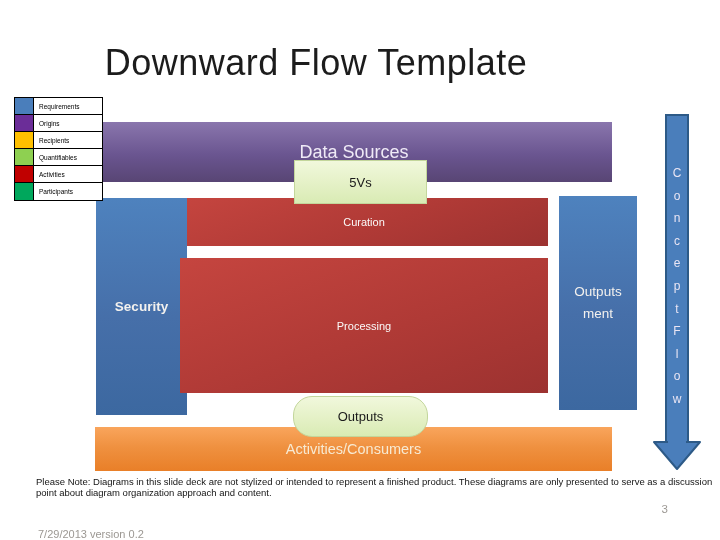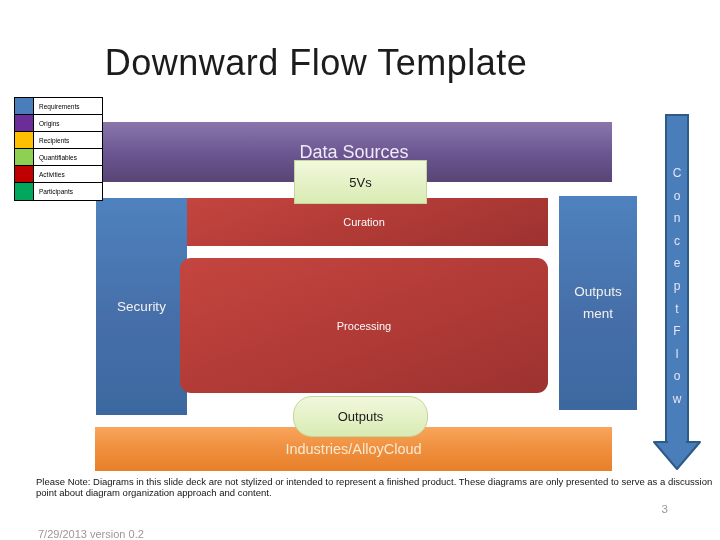--- a/index.html
+++ b/index.html
@@ -25,24 +25,24 @@
   .bar-purple{left:96px;top:122px;width:516px;height:60px;z-index:2;
     background:linear-gradient(#8a76ad,#6a5590 55%,#584574);
     color:#efeaf6;font-size:18px;}
   .bar-orange{left:95px;top:427px;width:517px;height:44px;z-index:2;
     background:linear-gradient(#f9a55c,#f0script 45%,#ec8630);
     background:linear-gradient(#f9a55c,#ef9140 45%,#e97f28);
     color:#f7ead3;font-size:14.5px;}
   .box-red{background:linear-gradient(160deg,#c5453f,#b03a36 55%,#9c3230);
     color:#fbfaf9;font-size:11px;z-index:1;}
   .curation{left:180px;top:198px;width:368px;height:48px;}
-  .processing{left:180px;top:258px;width:368px;height:135px;border-radius:11px;}
+  .processing{left:180px;top:258px;width:368px;height:135px;}
   .box-blue{background:linear-gradient(#4e82be,#466fa9 55%,#3c68a0);
     color:#f3f1ee;font-size:13.5px;z-index:1;text-align:center;white-space:pre-line;}
-  .security{left:96px;top:198px;width:91px;height:217px;}
+  .security{left:96px;top:198px;width:91px;height:217px;font-weight:bold;}
   .management{left:559px;top:196px;width:78px;height:214px;line-height:1.6;}
   .box-green{background:linear-gradient(#f1f8dc,#e3f0c4 60%,#d9ebb4);
     border:1.2px solid #c3d69b;color:#1a1a1a;font-size:13px;z-index:3;}
   .five-vs{left:294px;top:160px;width:133px;height:44px;}
   .outputs{left:293px;top:396px;width:135px;height:41px;border-radius:19px;}
 
   
   .arrow-wrap{left:651px;top:112px;width:52px;height:360px;z-index:5;}
   .arrow-letters{left:651px;top:166px;width:52px;height:240px;z-index:6;
     display:flex;flex-direction:column;align-items:center;
@@ -90,21 +90,21 @@
 </div>
 
 <div class="abs box bar-purple">Data Sources</div>
 <div class="abs box box-green five-vs">5Vs</div>
 <div class="abs box box-red curation">Curation</div>
 <div class="abs box box-blue security">Security</div>
 <div class="abs box box-red processing">Processing</div>
 <div class="abs box box-blue management">Outputs
 ment</div>
 <div class="abs box box-green outputs">Outputs</div>
-<div class="abs box bar-orange">Industries/AlloyCloud</div>
+<div class="abs box bar-orange">Activities/Consumers</div>
 
 <div class="abs arrow-wrap">
   <svg width="52" height="360" viewBox="0 0 52 360">
     <rect x="15" y="3" width="22" height="328" fill="#4a7ebb" stroke="#2d5a87" stroke-width="2"></rect>
     <rect x="17" y="4" width="19" height="326" fill="#4a7ebb"></rect>
     <polygon points="3,330 49,330 26,357" fill="#4a7ebb" stroke="#2d5a87" stroke-width="2" stroke-linejoin="round"></polygon>
     <rect x="17" y="326" width="18" height="6" fill="#4a7ebb"></rect>
   </svg>
 </div>
 <div class="abs arrow-letters">

